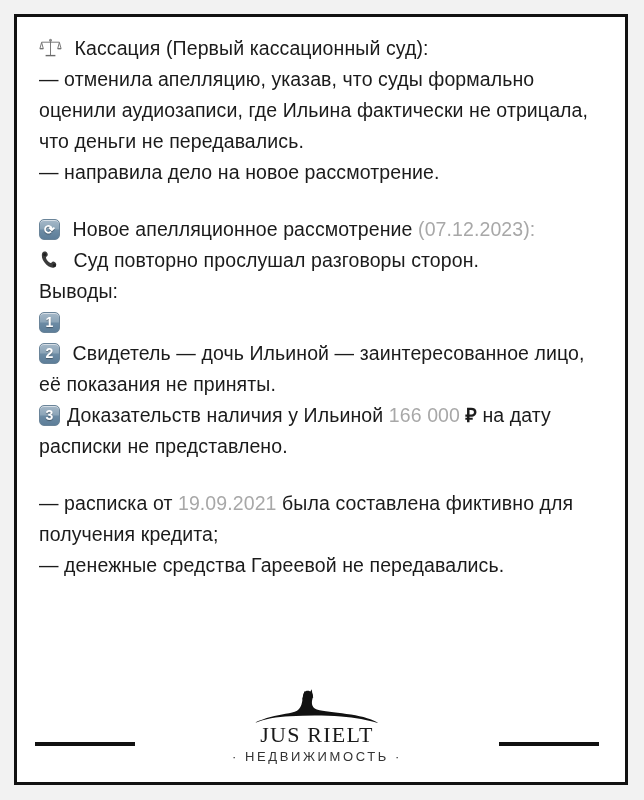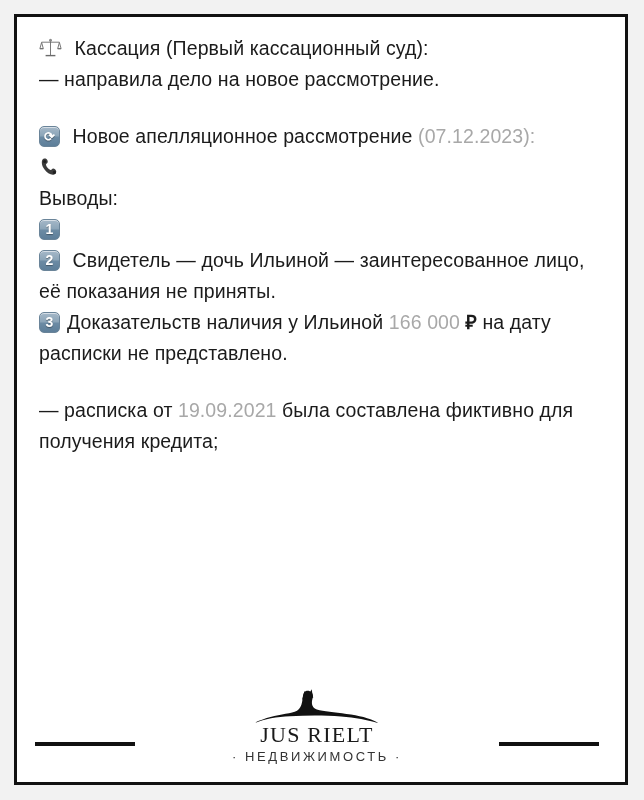--- a/index.html
+++ b/index.html
@@ -155,20 +155,21 @@
               <line x1="0.9" y1="11.8" x2="4.3" y2="11.8"></line>
               <line x1="18.7" y1="11.8" x2="22.1" y2="11.8"></line>
               <line x1="6.6" y1="18.6" x2="16.4" y2="18.6" stroke-width="1.4"></line>
             </g>
             <circle cx="11.5" cy="3.3" r="1.5" fill="#8a8a8a"></circle>
           </svg>
         </span>
         <span>Кассация (Первый кассационный суд):</span>
       </div>
 
+      <div class="line">— отменила апелляцию, указав, что суды формально оценили аудиозаписи, где Ильина фактически не отрицала, что деньги не передавались.</div>
       <div class="line">— направила дело на новое рассмотрение.</div>
     </div>
 
     <div class="block spaced">
 
       <div class="line">
         <span class="tile">
           <span class="glyph" style="font-size:13px;line-height:19px;">⟳</span>
         </span>
         <span>Новое апелляционное рассмотрение</span>
@@ -176,20 +177,21 @@
       </div>
 
       <div class="line">
         <span class="ico ico-phone">
           <svg width="22" height="21" viewBox="0 0 22 21" xmlns="http://www.w3.org/2000/svg">
             <path d="M4.1 2.1c1.8-1 3.6-.4 4.3 1.1.7 1.5.3 2.7-.7 3.4-.7.5-.9 1-.5 1.9.6 1.5 1.9 3.1 3.4 4.1.8.5 1.4.4 2-.2.9-.9 2.1-1.1 3.4-.2 1.4 1 1.7 2.8.6 4.2-1.1 1.4-3 1.7-5 .9-3-1.2-6.1-4.2-7.7-7.4C2.4 6.9 2.5 3 4.1 2.1z" fill="#3b3b3b"></path>
             <circle cx="5.6" cy="4.4" r="1.5" fill="#1f1f1f"></circle>
             <circle cx="15.4" cy="15.4" r="1.6" fill="#1f1f1f"></circle>
           </svg>
         </span>
+        <span>Суд повторно прослушал разговоры сторон.</span>
       </div>
 
       <div class="line">Выводы:</div>
 
       <div class="line">
         <span class="tile">
           <span class="glyph">1</span>
         </span>
       </div>
 
@@ -205,20 +207,21 @@
           <span class="glyph">3</span>
         </span><span>Доказательств наличия у Ильиной </span><span class="num">166 000</span><span>&nbsp;</span><span class="rub">₽</span><span> на дату расписки не представлено.</span>
       </div>
     </div>
 
     <div class="block spaced">
 
 
       <div class="line"><span>— расписка от </span><span class="num">19.09.2021</span><span> была составлена фиктивно для получения кредита;</span></div>
 
+      <div class="line">— денежные средства Гареевой не передавались.</div>
     </div>
 
   </div>
 
   <div class="footer">
     <div class="rule left"></div>
     <div class="rule right"></div>
 
     <div class="logo-wrap">
       <svg class="cat" width="124" height="38" viewBox="0 0 124 38" xmlns="http://www.w3.org/2000/svg">

